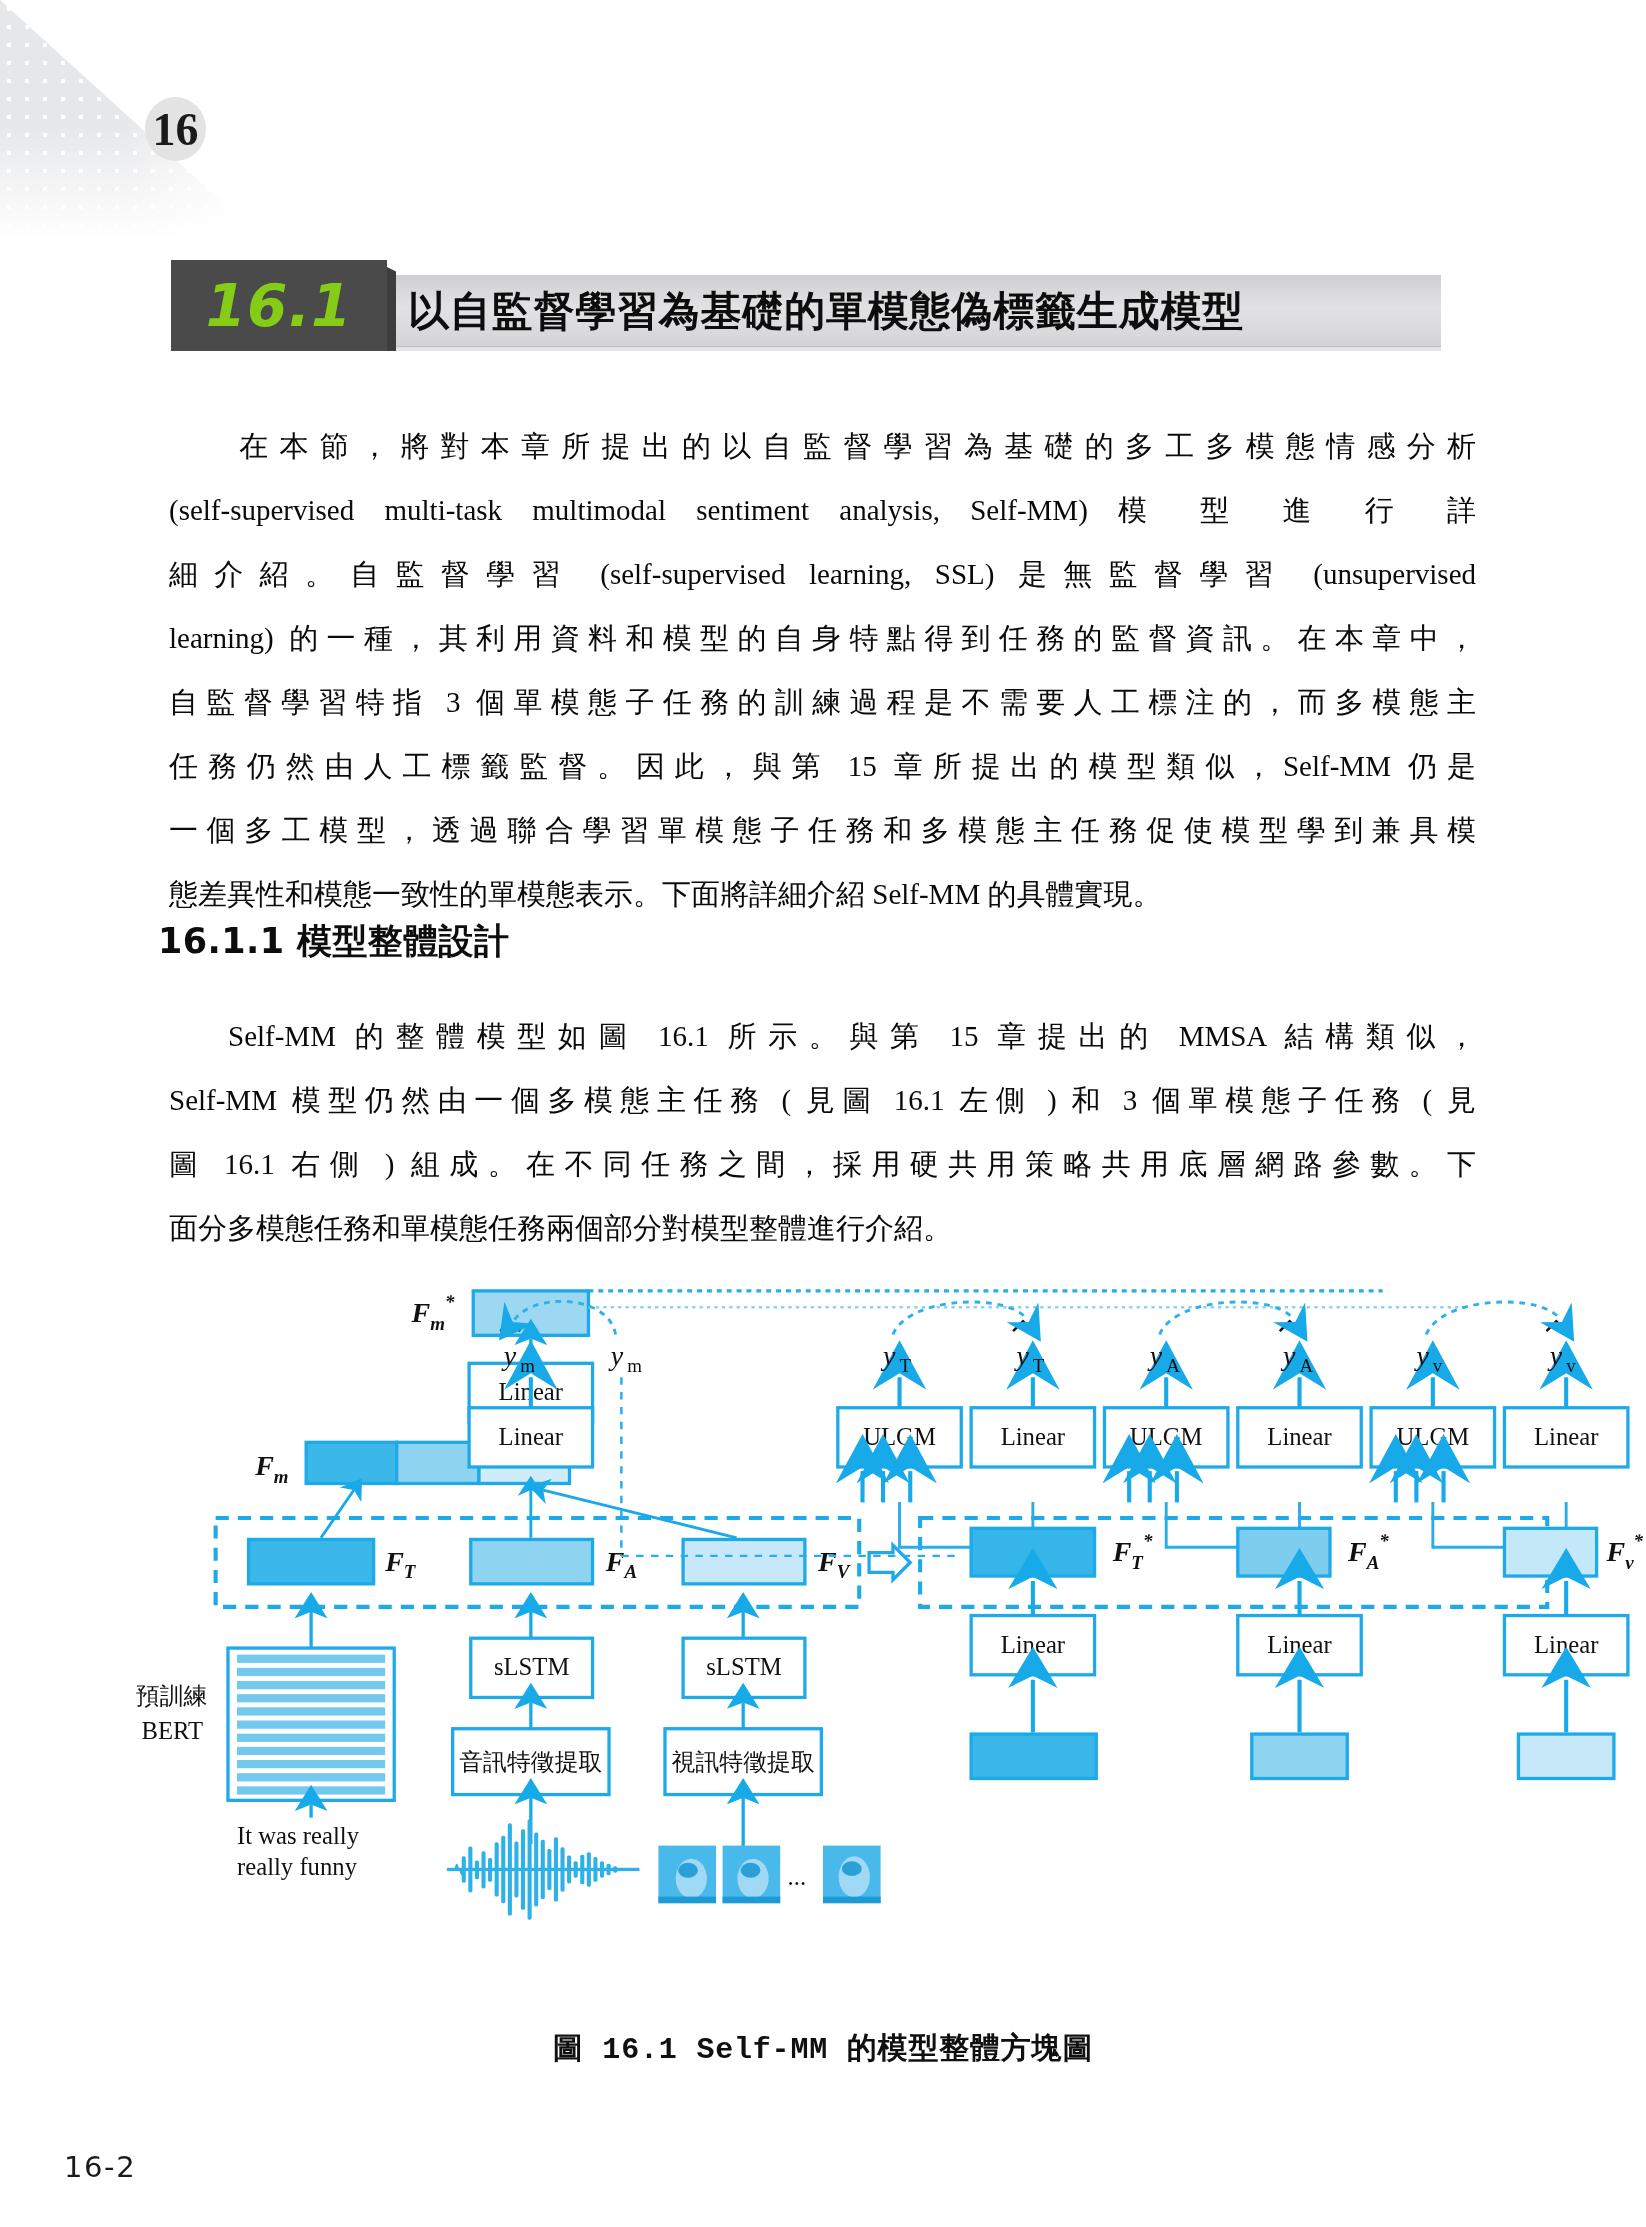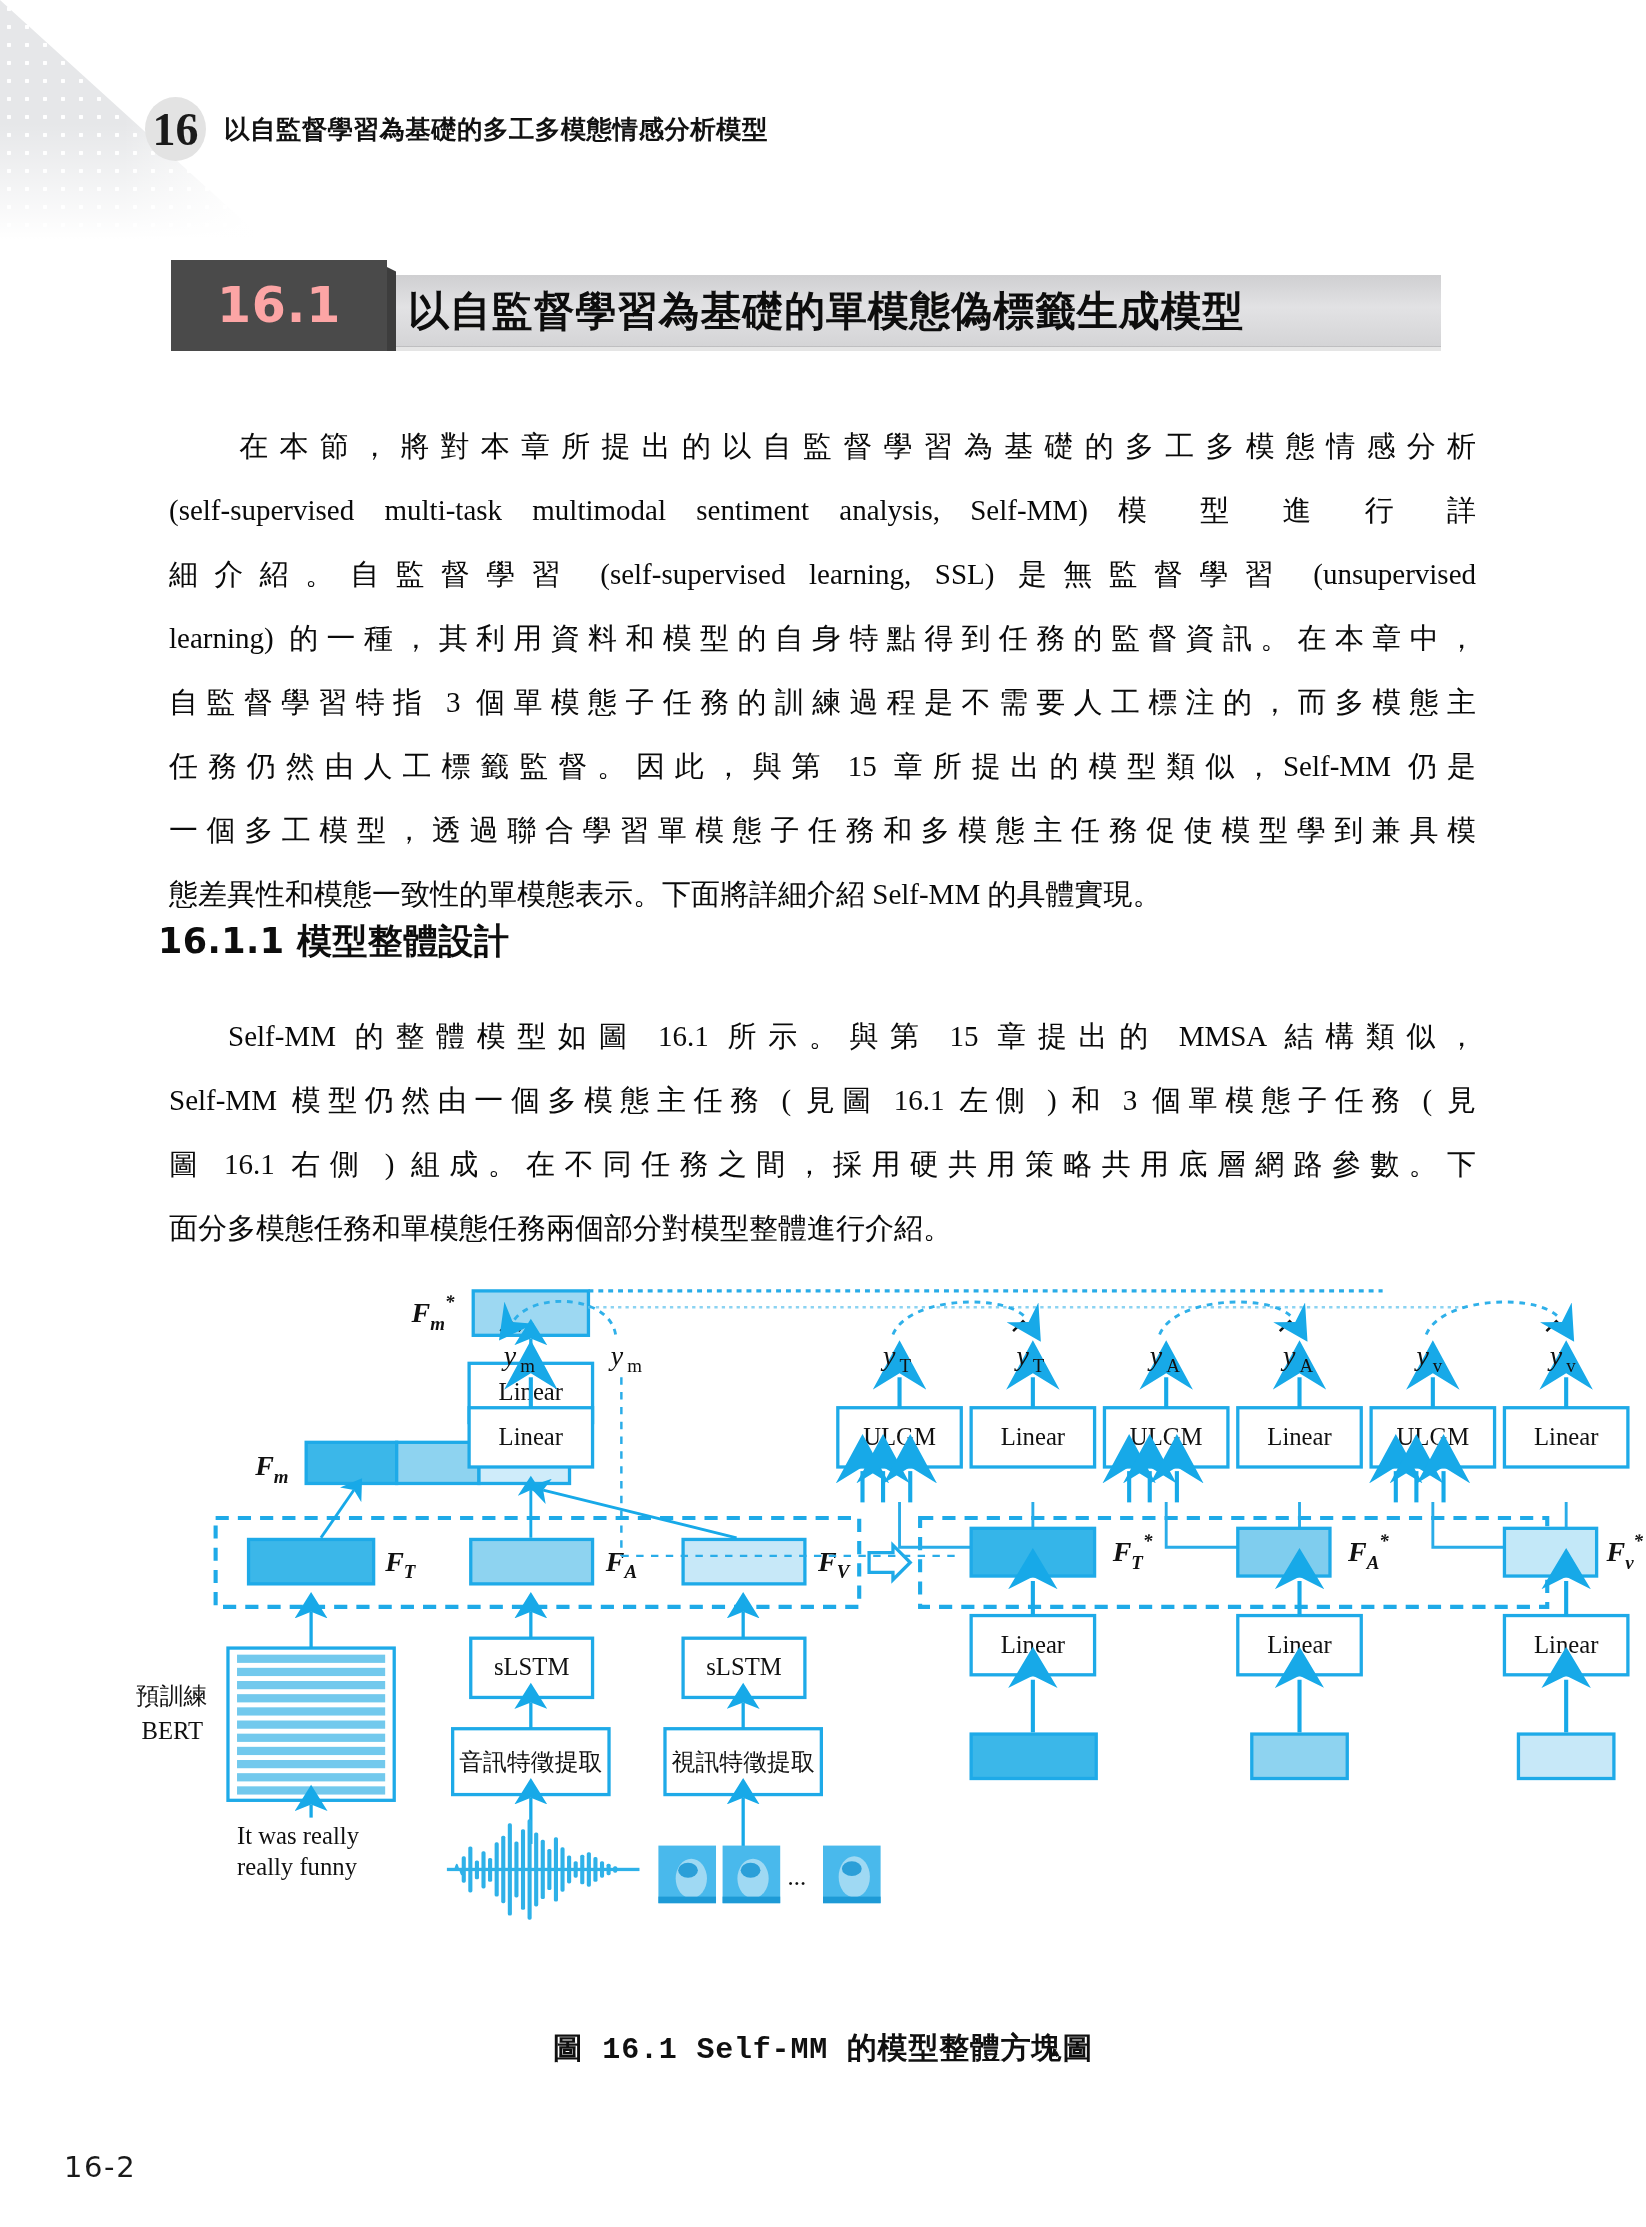--- a/index.html
+++ b/index.html
@@ -59,22 +59,22 @@
   #sec-banner .numbox{
     position:absolute;left:0;top:0;width:216px;height:91px;
     background:#4a4a4a;display:flex;align-items:center;justify-content:center;
   }
   #sec-banner .numbox-skew{
     position:absolute;left:202px;top:0;width:23px;height:91px;
     background:#3d3d3d;
     clip-path:polygon(0 0, 100% 11.5px, 100% 91px, 0 91px);
   }
   #sec-banner .numbox span{
-    font-family:"DejaVu Sans",sans-serif;font-weight:bold;
-    font-size:49px;color:#fca5a5;letter-spacing:0.8px;
+    font-family:"DejaVu Sans",sans-serif;font-weight:bold;font-style:italic;
+    font-size:58px;color:#84cc16;letter-spacing:0.8px;
   }
   #sec-banner .sec-title{
     position:absolute;left:237px;top:16.5px;height:69px;display:flex;align-items:center;
     font-family:"DejaVu Sans",sans-serif;font-weight:bold;font-size:41px;color:#0d0d0d;
     white-space:nowrap;letter-spacing:0.8px;
   }
 
   
   .body-p{
     position:absolute;left:169px;width:1307px;
@@ -121,21 +121,20 @@
   <div class="dots"></div>
   <div class="wedge"></div>
   <div class="fadeR"></div>
   <div class="fadeB"></div>
 </div>
 
 <div id="runhead">
   <div class="chapnum-oval">
     <span>16</span>
   </div>
-  <div class="runhead-title">以自監督學習為基礎的多工多模態情感分析模型</div>
 </div>
 
 <div id="sec-banner">
   <div class="bar-bg"></div>
   <div class="bar-shadow"></div>
   <div class="numbox-skew"></div>
   <div class="numbox">
     <span>16.1</span>
   </div>
   <div class="sec-title">以自監督學習為基礎的單模態偽標籤生成模型</div>

